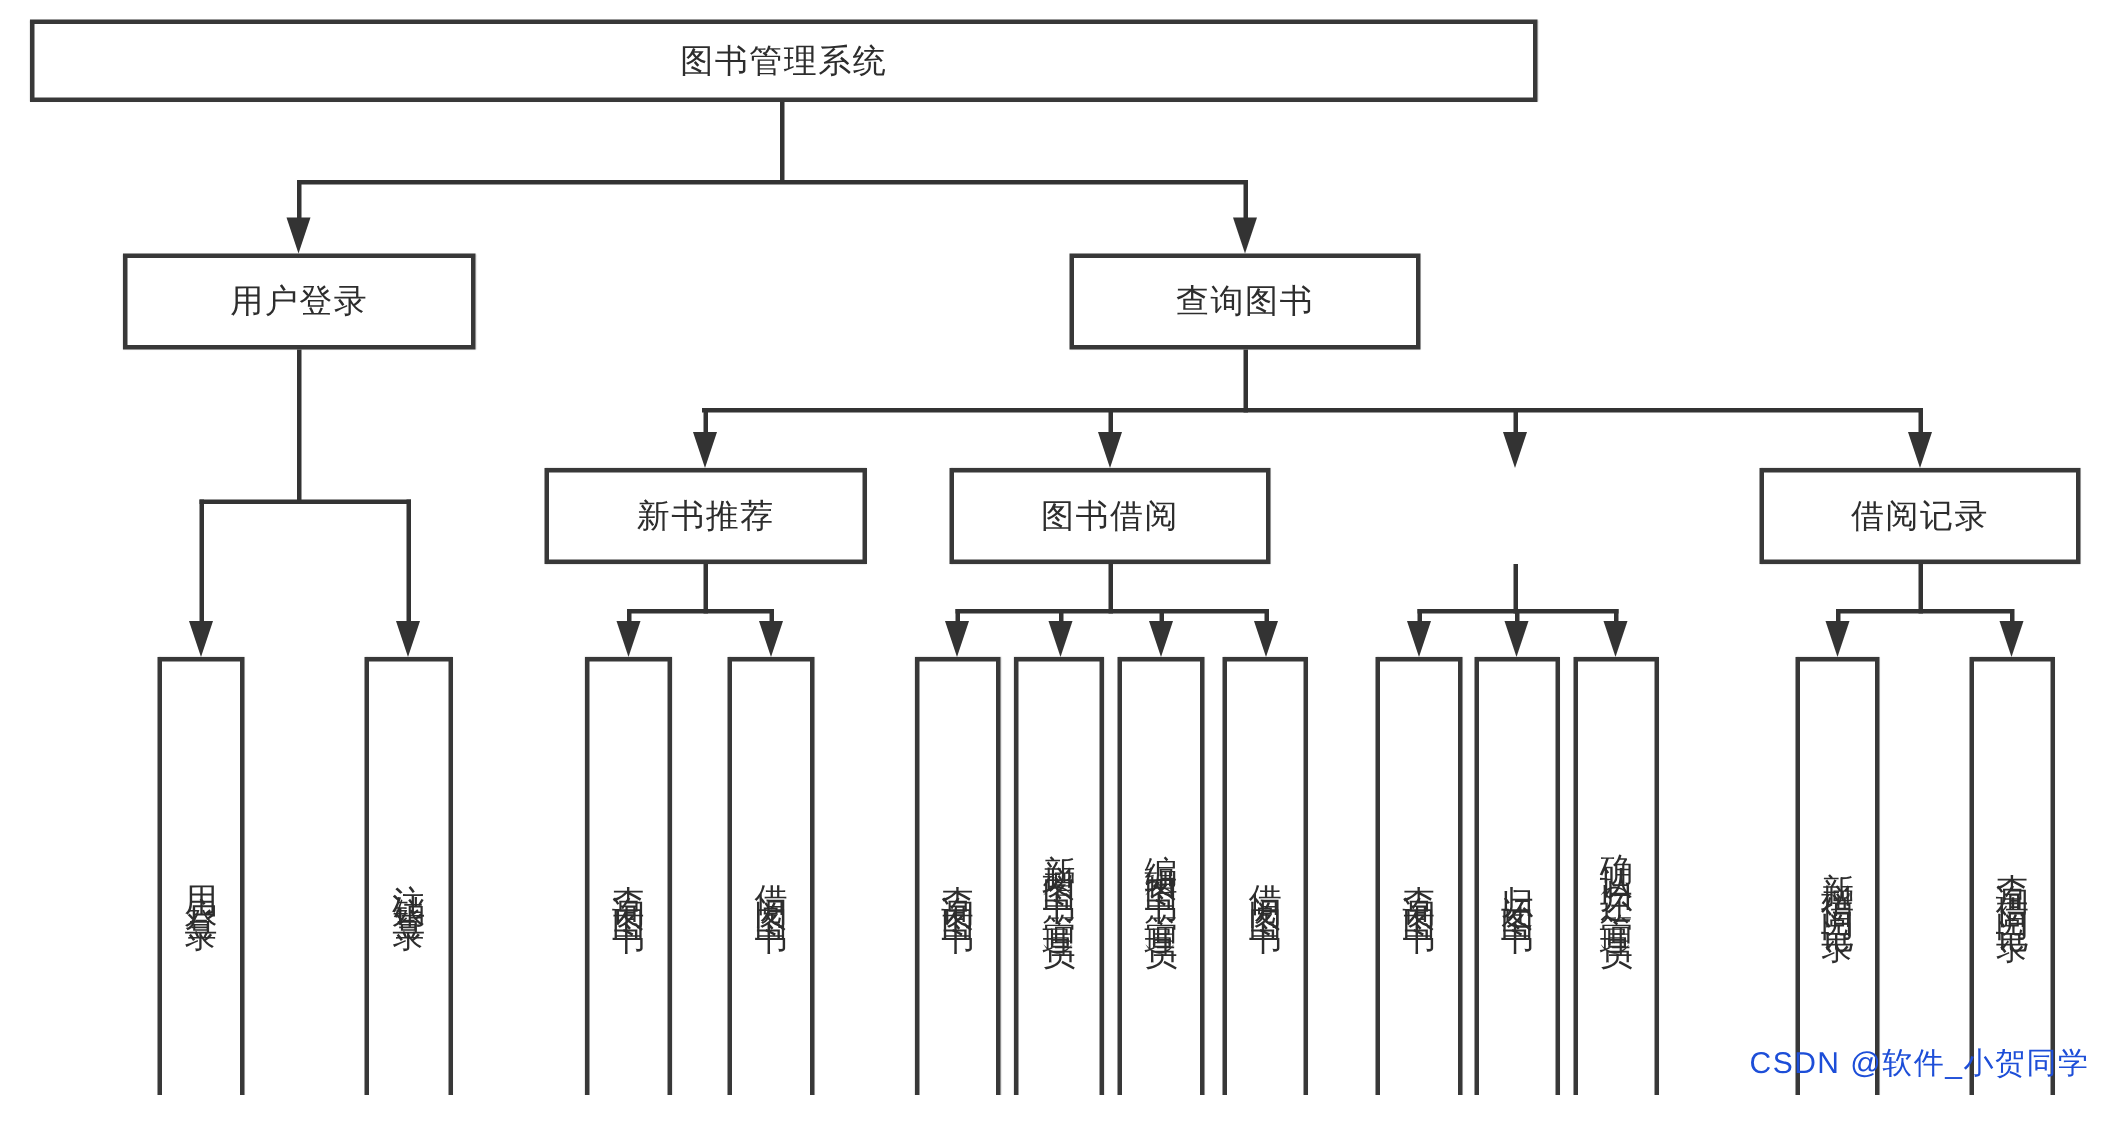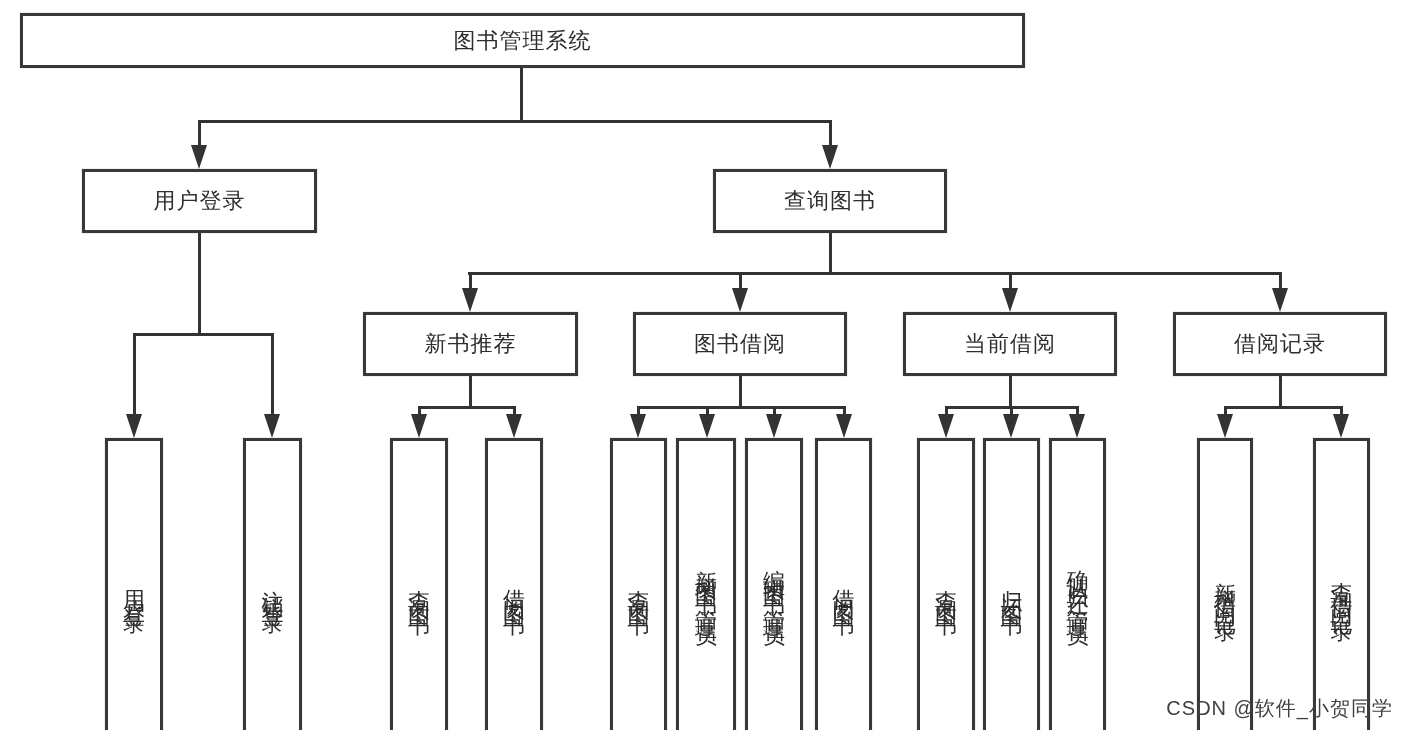--- a/index.html
+++ b/index.html
@@ -19,21 +19,21 @@
   }
   .vl{position:absolute;width:3px;background:#333333;}
   .hl{position:absolute;height:3px;background:#333333;}
   .tri{
     position:absolute;width:0;height:0;
     border-left:8px solid transparent;border-right:8px solid transparent;
     border-top:24px solid #333333;
   }
   .watermark{
     position:absolute;right:12px;bottom:8px;font-size:20px;letter-spacing:1px;
-    color:#404040;white-space:nowrap;z-index:5;
+    color:#1d4ed8;white-space:nowrap;z-index:5;
   }
 </style>
 </head>
 <body>
 
 <div id="stage">
 
   <div class="box" style="left:20px;top:13px;width:1005px;height:55px;">
     <span class="hlabel">图书管理系统</span>
   </div>
@@ -43,23 +43,20 @@
   </div>
   <div class="box" style="left:713px;top:169px;width:234px;height:64px;">
     <span class="hlabel">查询图书</span>
   </div>
 
   <div class="box" style="left:633px;top:312px;width:214px;height:64px;">
     <span class="hlabel">图书借阅</span>
   </div>
   <div class="box" style="left:363px;top:312px;width:215px;height:64px;">
     <span class="hlabel">新书推荐</span>
-  </div>
-  <div class="box" style="left:903px;top:312px;width:214px;height:64px;">
-    <span class="hlabel">当前借阅</span>
   </div>
   <div class="box" style="left:1173px;top:312px;width:214px;height:64px;">
     <span class="hlabel">借阅记录</span>
   </div>
 
   <div class="box vbox" style="left:105px;top:438px;width:58px;height:299px;">
     <span>用户登录</span>
   </div>
   <div class="box vbox" style="left:243px;top:438px;width:59px;height:299px;">
     <span>注销登录</span>

